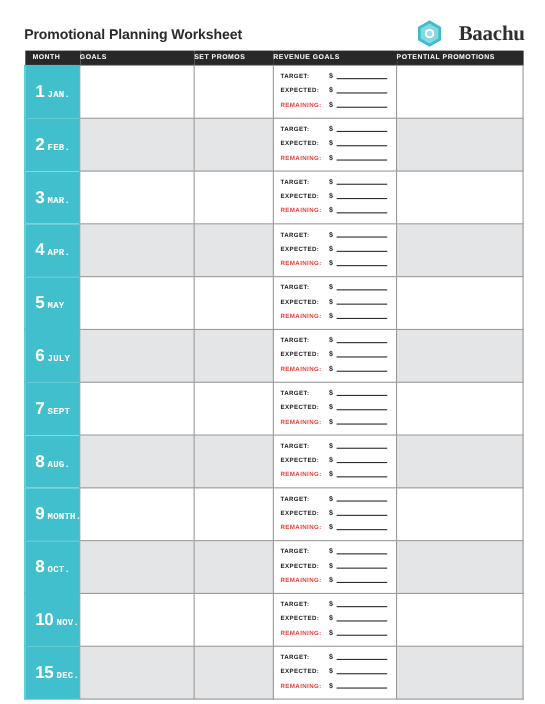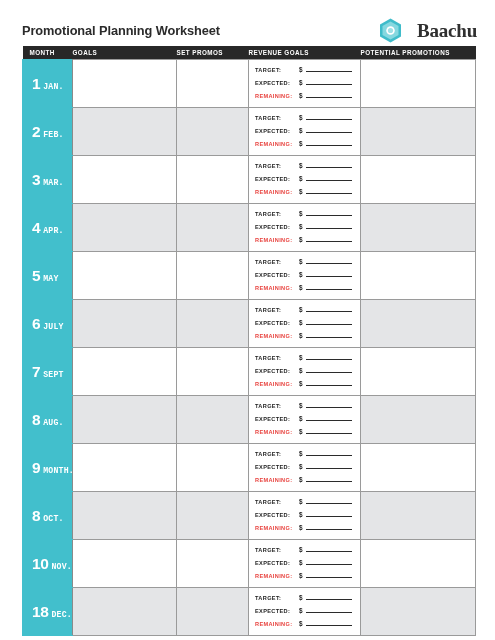--- a/index.html
+++ b/index.html
@@ -628,21 +628,21 @@
                 </div>
               </div>
             </td>
             <td class="cell blank-cell">
               <div class="blank-inner"></div>
             </td>
           </tr>
           <tr class="shaded">
             <td class="cell month-cell">
               <div class="month-inner">
-                <span class="month-num">18</span>
+                <span class="month-num">15</span>
                 <span class="month-abbr">DEC.</span>
               </div>
             </td>
             <td class="cell blank-cell">
               <div class="blank-inner"></div>
             </td>
             <td class="cell blank-cell">
               <div class="blank-inner"></div>
             </td>
             <td class="cell revenue-cell">

